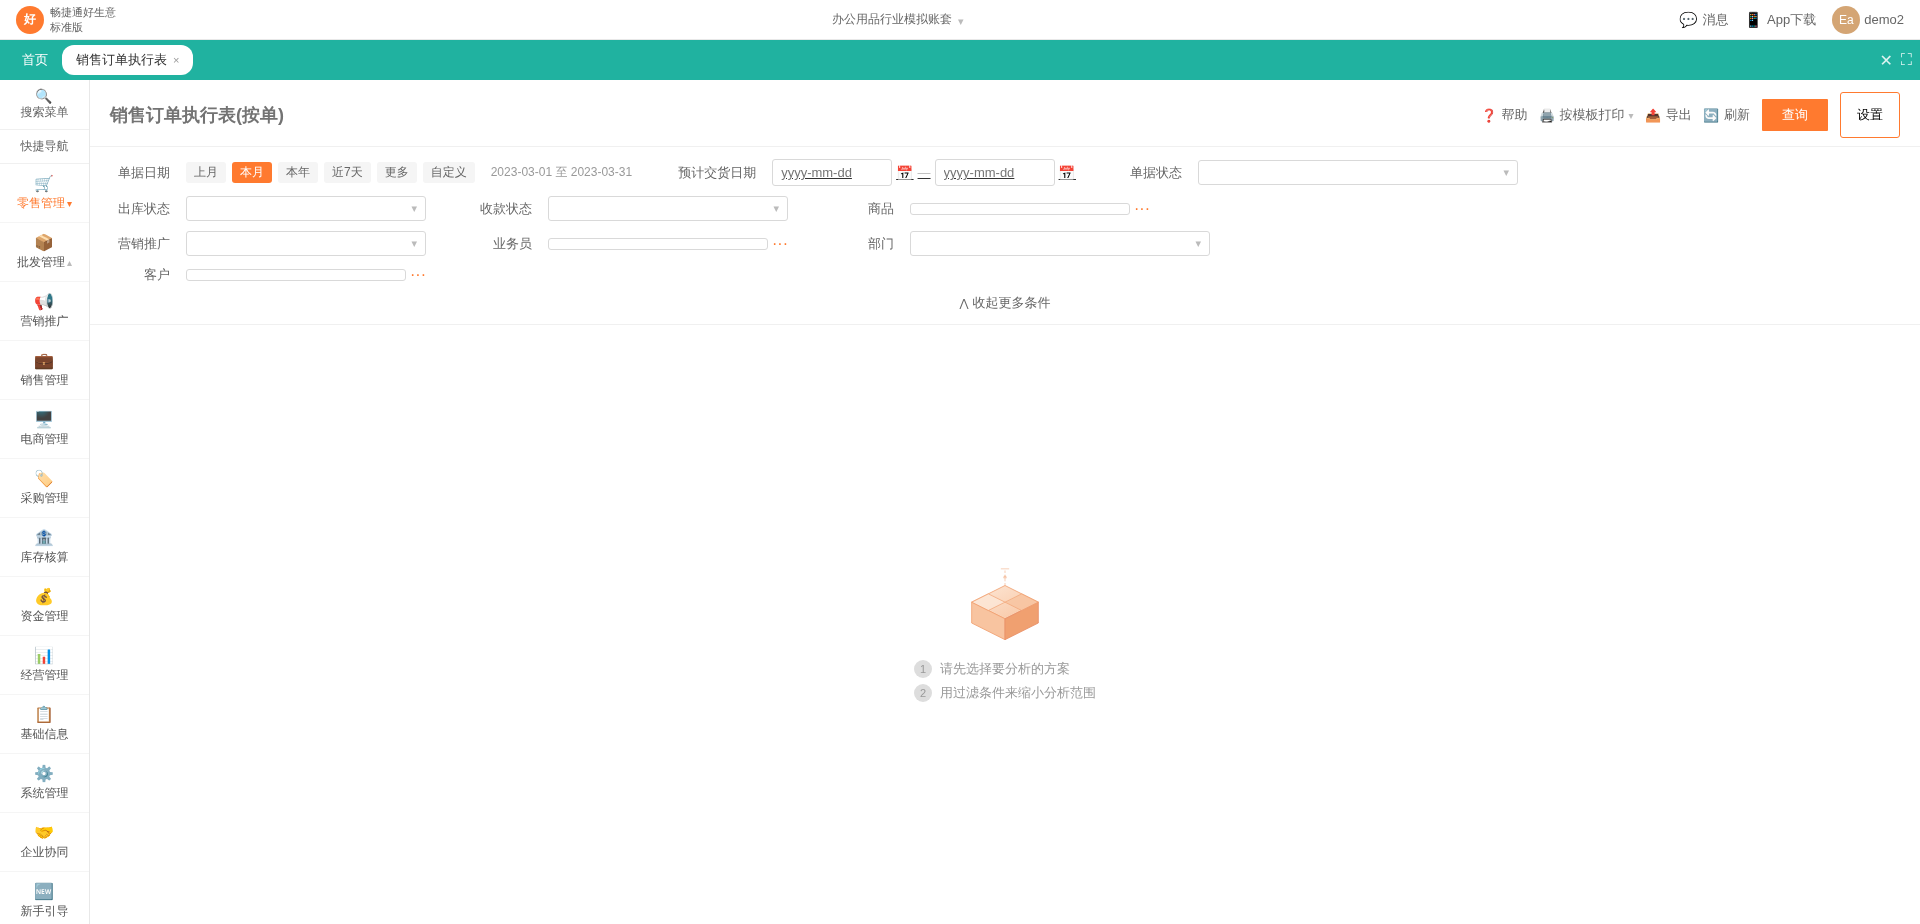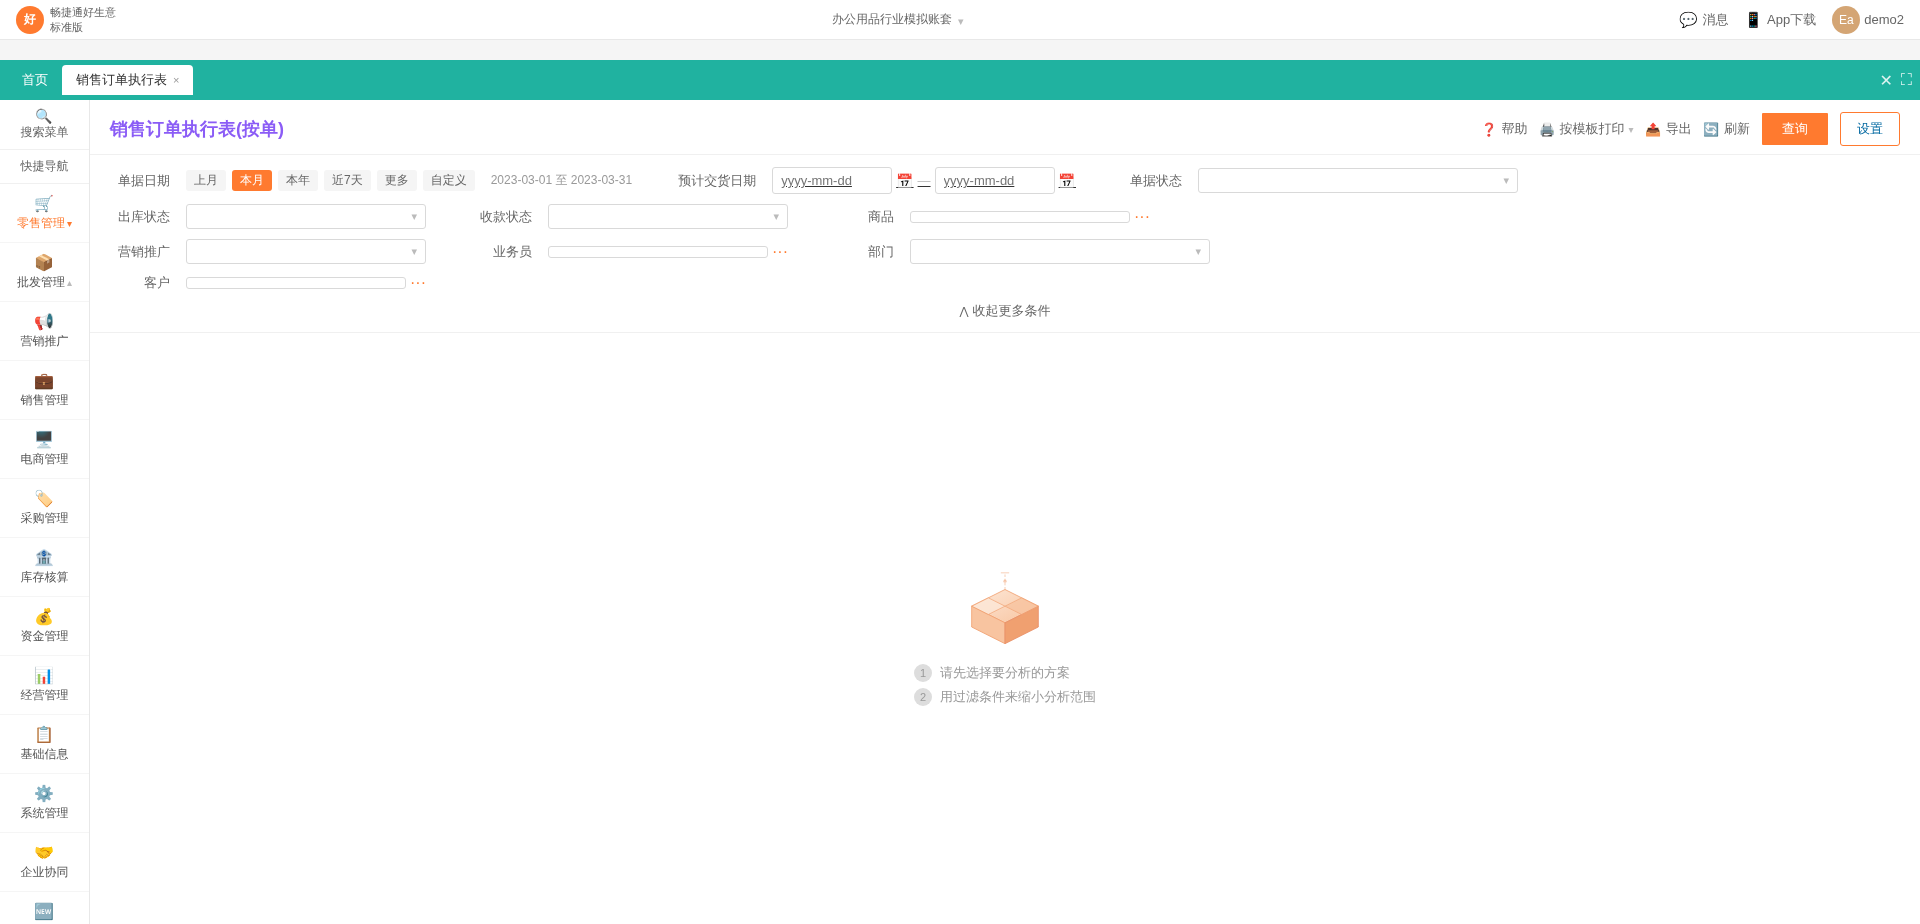--- a/index.html
+++ b/index.html
@@ -26,36 +26,36 @@
     .avatar { width: 28px; height: 28px; border-radius: 50%; background: #d4a574; display: flex; align-items: center; justify-content: center; color: #fff; font-size: 12px; overflow: hidden; }
 
     
     .tab-bar {
       background: #20b2a0;
       height: 40px;
       display: flex;
       align-items: center;
       padding: 0 8px;
       flex-shrink: 0;
-      margin-top: 20px;
     }
     .tab-item {
       height: 30px;
       padding: 0 14px;
       display: flex;
       align-items: center;
       gap: 6px;
       border-radius: 4px 4px 0 0;
       cursor: pointer;
       font-size: 13px;
       color: rgba(255,255,255,0.85);
     }
     .tab-item.active {
       background: #fff;
       color: #333;
+      border-radius: 12px;
     }
     .tab-home { color: #fff; font-size: 13px; }
     .tab-close { font-size: 11px; color: #999; cursor: pointer; }
     .tab-bar-actions { margin-left: auto; display: flex; gap: 8px; }
     .tab-bar-action { color: rgba(255,255,255,0.85); font-size: 16px; cursor: pointer; }
 
     
     .main-layout { display: flex; flex: 1; overflow: hidden; }
 
     
@@ -138,33 +138,33 @@
 
     
     .page-header {
       background: #fff;
       padding: 12px 20px 8px;
       display: flex;
       align-items: center;
       justify-content: space-between;
       border-bottom: 1px solid #f0f0f0;
     }
-    .page-title { font-size: 18px; font-weight: bold; color: #8b5cf6; }
+    .page-title { font-size: 18px; font-weight: bold; color: #737373; }
     .page-actions { display: flex; align-items: center; gap: 12px; }
     .page-action-btn {
       display: flex; align-items: center; gap: 4px;
       font-size: 13px; color: #666; cursor: pointer;
     }
     .query-btn {
       background: #ff7a2f; color: #fff; border: none;
       padding: 7px 20px; border-radius: 1px; font-size: 13px; cursor: pointer;
     }
     .setup-btn {
-      background: #fff; color: #0369a1; border: 1px solid #ff7a2f;
-      padding: 7px 16px; border-radius: 3px; font-size: 13px; cursor: pointer;
+      background: #fff; color: #000000; border: 1px solid #ff7a2f;
+      padding: 13px 16px; border-radius: 3px; font-size: 13px; cursor: pointer;
     }
 
     
     .filter-area {
       background: #fff;
       padding: 12px 20px;
       border-bottom: 1px solid #f0f0f0;
     }
     .filter-row {
       display: flex;

